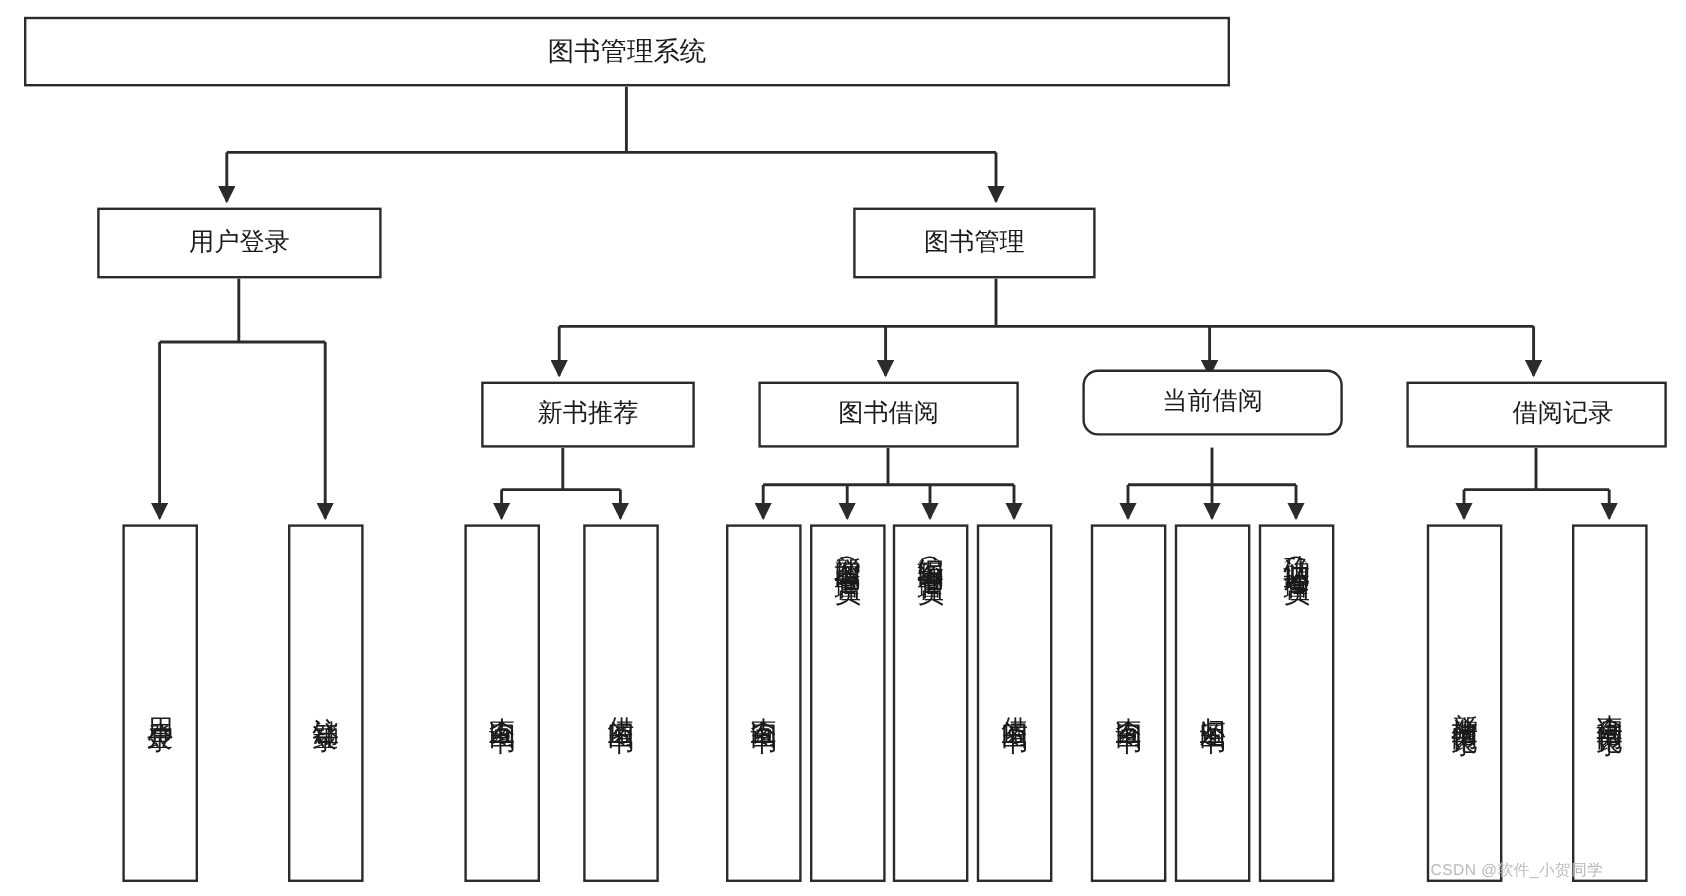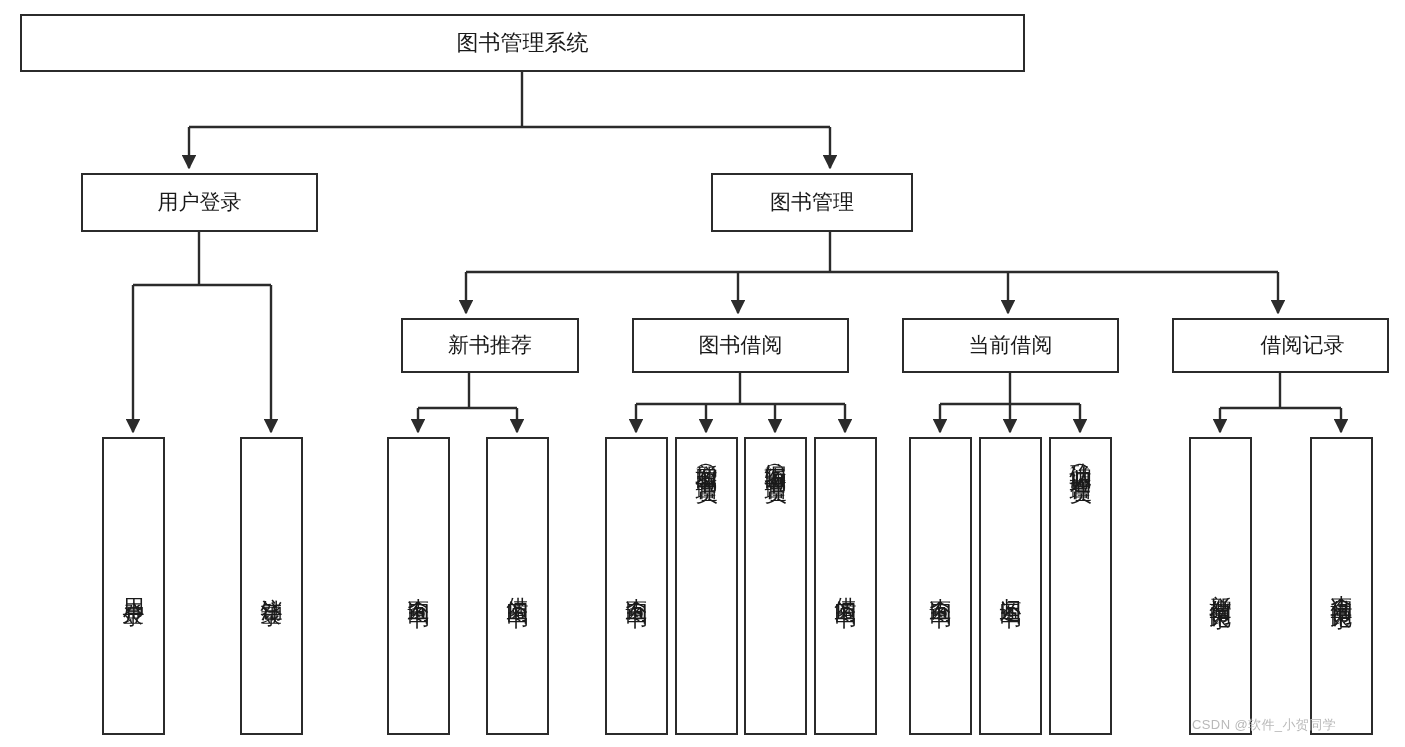--- a/index.html
+++ b/index.html
@@ -138,21 +138,21 @@
   </div>
 
   <div class="node h" style="left:361px; top:318px; width:178px; height:55px;margin-left:40px;">
     <span class="lbl">新书推荐</span>
   </div>
 
   <div class="node h" style="left:632px; top:318px; width:217px; height:55px;">
     <span class="lbl">图书借阅</span>
   </div>
 
-  <div class="node h" style="left:902px; top:318px; width:217px; height:55px;">
+  <div class="node h" style="left:902px; top:308px; width:217px; height:55px;border-radius:13px;">
     <span class="lbl">当前借阅</span>
   </div>
 
   <div class="node h" style="left:1172px; top:318px; width:217px; height:55px;padding-left:44px;">
     <span class="lbl">借阅记录</span>
   </div>
 
   <div class="node v" style="left:102px; top:437px; width:63px; height:298px;">
     <span class="lbl">用户登录</span>
   </div>

